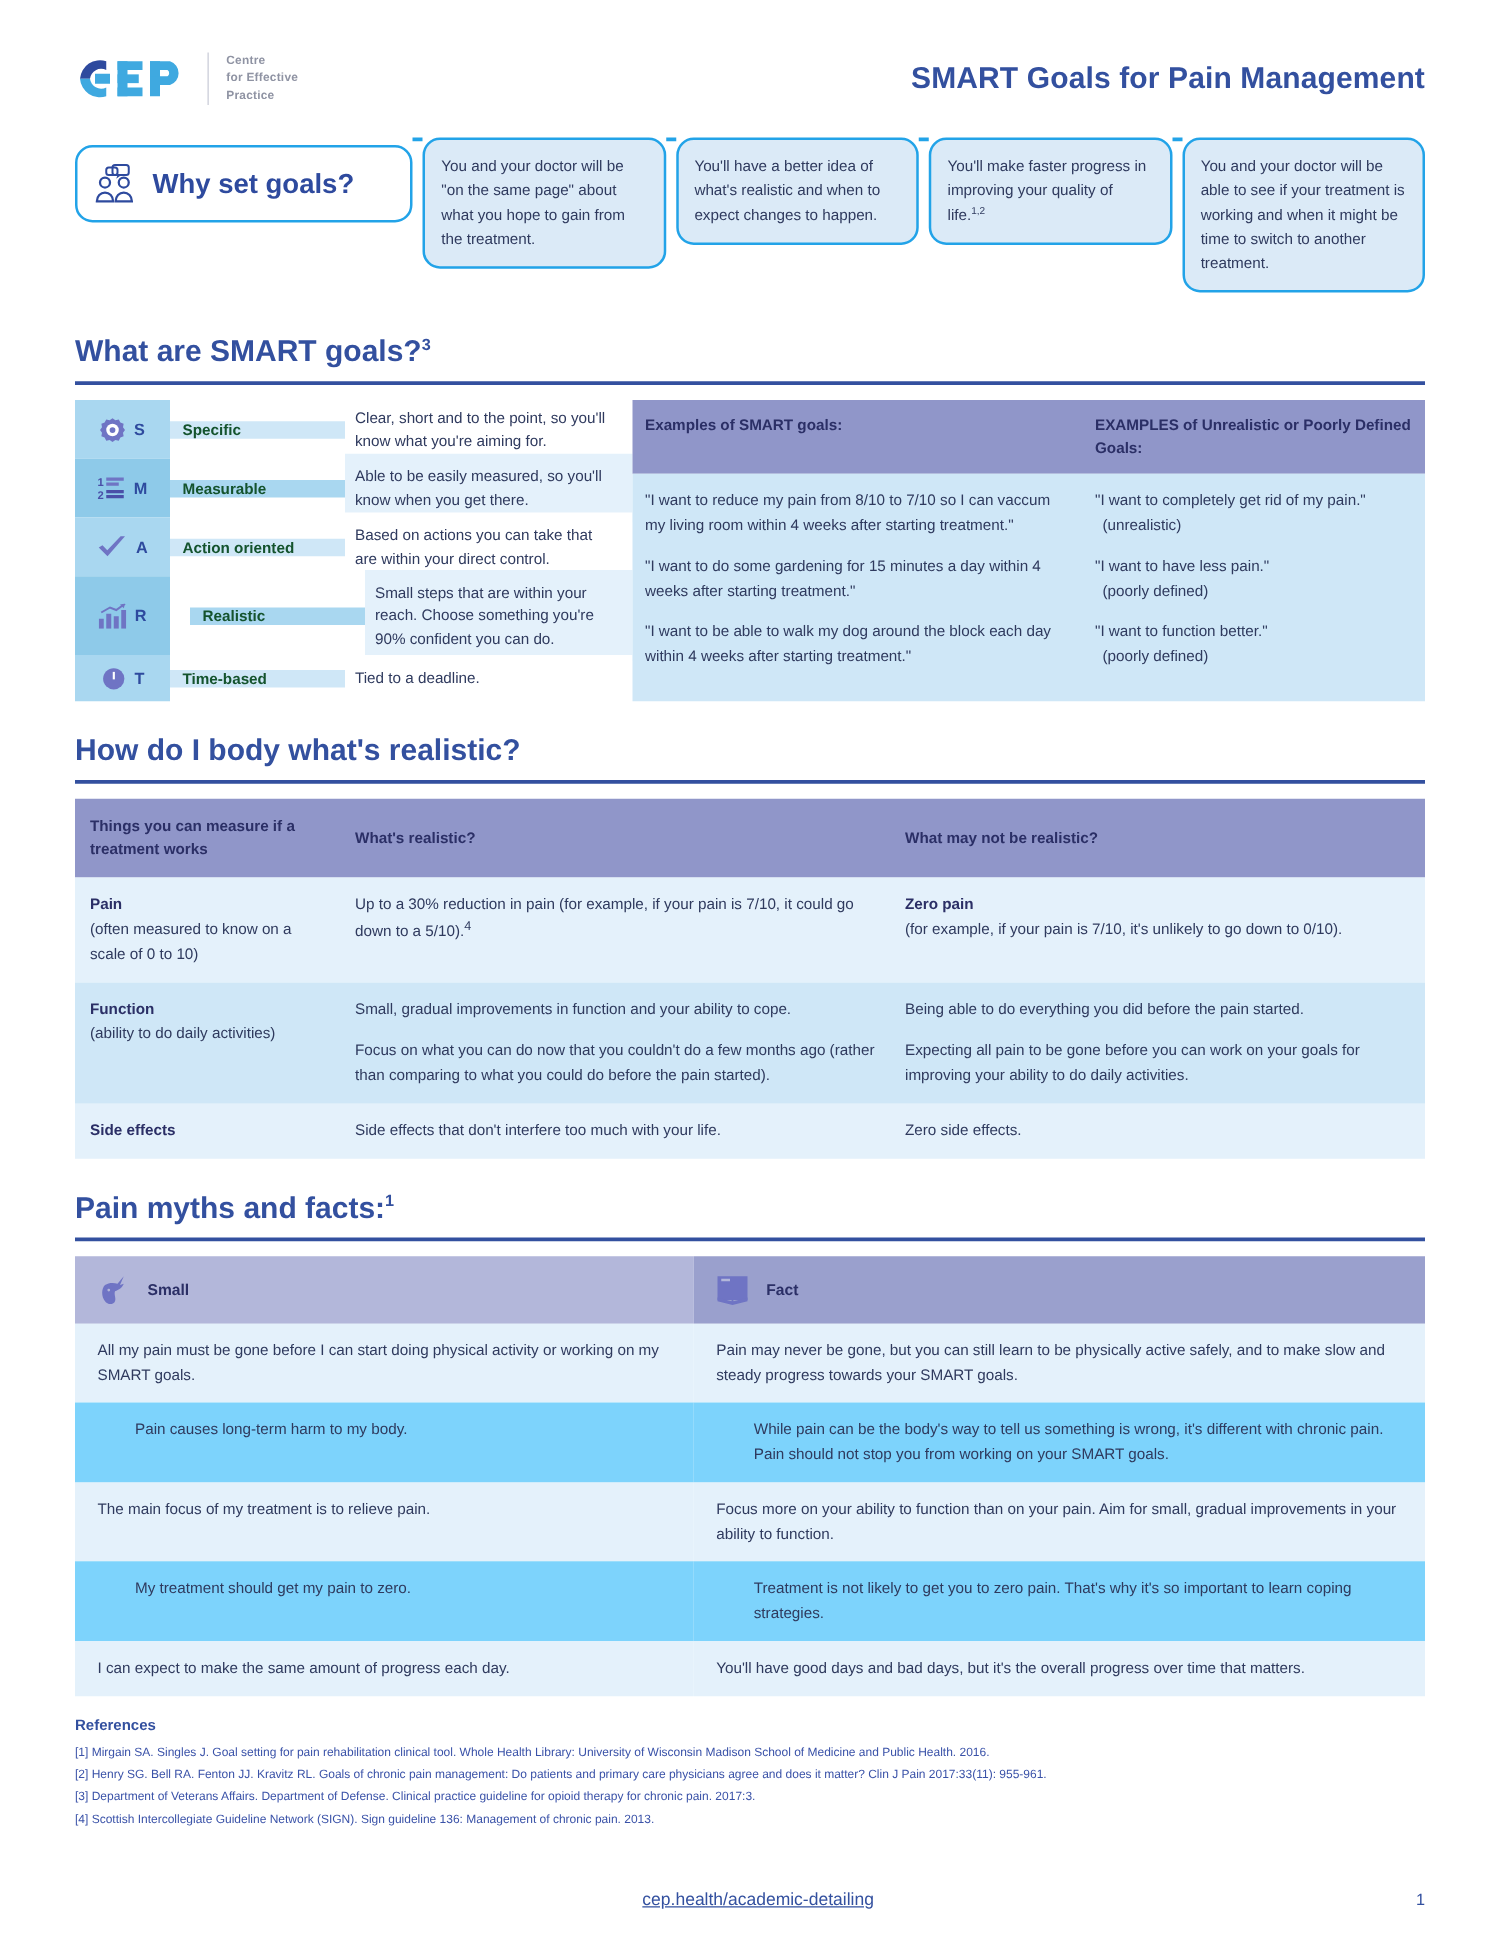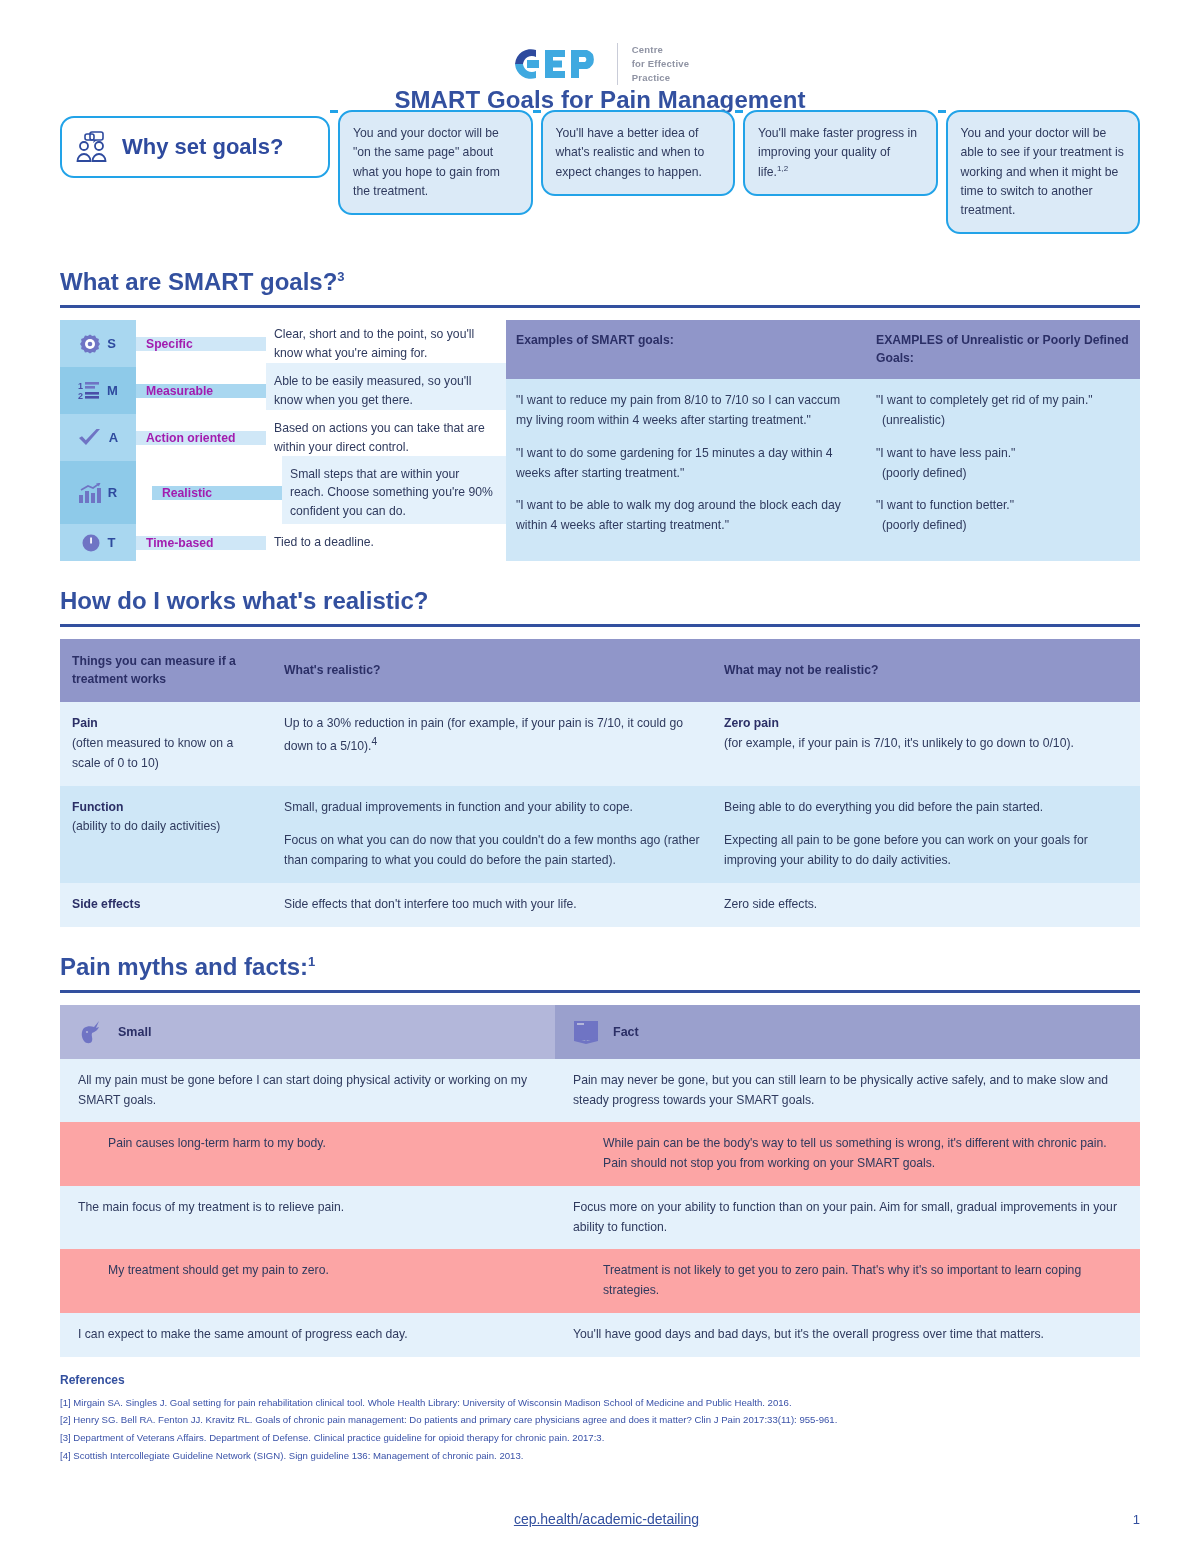--- a/index.html
+++ b/index.html
@@ -7,21 +7,21 @@
     width: 1200px; height: 1553px;
     background: #ffffff;
     font-family: "Liberation Sans", sans-serif;
     color: #33418f;
     position: relative;
     overflow: hidden;
   }
   .page { padding: 0 60px; position: relative; height: 100%; }
 
   
-  .header { display: flex; align-items: center; height: 96px; padding-top: 42px; flex-direction: column; }
+  .header { display: flex; align-items: center; justify-content: space-between; height: 96px; padding-top: 30px; }
   .logo-wrap { display: flex; align-items: center; gap: 14px; }
   .logo-cep { display: flex; align-items: center; }
   .logo-divider { width: 1px; height: 42px; background: #c9ccd8; }
   .logo-sub { font-size: 9.5px; font-weight: bold; color: #8f93a3; line-height: 1.45; letter-spacing: .2px; }
   .doc-title { font-size: 24px; font-weight: bold; color: #33509f; letter-spacing: .1px; }
 
   
   .why-row { display: flex; align-items: flex-start; gap: 0; margin-top: 14px; height: 132px; }
   .why-badge {
     width: 270px; border: 2.5px solid #22a3e8; border-radius: 14px;
@@ -41,21 +41,21 @@
   .sec-title { font-size: 24px; font-weight: bold; color: #33509f; margin-top: 26px; }
   .sec-title sup { font-size: 13px; }
   .sec-rule { height: 3px; background: #33509f; margin-top: 9px; margin-bottom: 12px; }
 
   
   .smart { display: flex; font-size: 12.2px; }
   .smart-left { width: 446px; }
   .smart-row { display: flex; align-items: center; }
   .smart-ico { width: 76px; display: flex; align-items: center; justify-content: center; gap: 7px; align-self: stretch; }
   .smart-letter { font-size: 13px; font-weight: bold; color: #2e4a9e; }
-  .smart-name { width: 130px; font-weight: bold; color: #a21caf; padding-left: 10px; }
+  .smart-name { width: 140px; font-weight: bold; color: #14532d; padding-left: 10px; }
   .smart-desc { flex: 1; padding: 9px 12px 9px 8px; color: #2f3a5e; line-height: 1.5; }
   .sr1 .smart-ico { background: #a9d7f0; } .sr1 .smart-name { background: #cfe7f7; } .sr1 .smart-desc { background: #fff; }
   .sr2 .smart-ico { background: #8ecae9; } .sr2 .smart-name { background: #a9d7f0; } .sr2 .smart-desc { background: #e4f1fb; }
   .sr3 .smart-ico { background: #a9d7f0; } .sr3 .smart-name { background: #cfe7f7; } .sr3 .smart-desc { background: #fff; }
   .sr4 .smart-ico { background: #8ecae9; } .sr4 .smart-name { background: #a9d7f0; margin-left: 16px; } .sr4 .smart-desc { background: #e4f1fb; }
   .sr5 .smart-ico { background: #a9d7f0; } .sr5 .smart-name { background: #cfe7f7; } .sr5 .smart-desc { background: #fff; }
   .sr1 { height: 47px; } .sr2 { height: 47px; } .sr3 { height: 47px; } .sr4 { height: 63px; } .sr5 { height: 37px; }
 
   .smart-right { flex: 1; display: flex; flex-direction: column; }
   .smart-rhead { display: flex; background: #9096c9; color: #2b2f66; font-weight: bold; font-size: 12.2px; }
@@ -81,21 +81,21 @@
   .rt .lbl { font-weight: bold; color: #2b2f66; }
   .rt p + p { margin-top: 14px; }
 
   
   .mf { width: 100%; border-collapse: collapse; font-size: 12.2px; }
   .mf th { background: #b3b7da; padding: 14px 18px; text-align: left; }
   .mf th.dark { background: #9aa0cd; margin-left: 20px; }
   .mf-h { display: flex; align-items: center; gap: 14px; font-weight: bold; color: #2b2f66; font-size: 12.5px; }
   .mf td { padding: 12px 18px; line-height: 1.62; color: #2f3a5e; vertical-align: top; }
   .mf tr.odd td { background: #e4f1fb; }
-  .mf tr.even td { background: #fca5a5; padding-left: 48px; }
+  .mf tr.even td { background: #7dd3fc; padding-left: 48px; }
   .mf .c-m { width: 495px; }
 
   
   .refs { margin-top: 16px; }
   .refs-title { font-size: 12px; font-weight: bold; color: #33509f; margin-bottom: 7px; }
   .ref-line { font-size: 9.6px; color: #3a52a8; line-height: 1.85; }
 
   
   .footer { position: absolute; left: 73px; right: 60px; bottom: 26px; display: flex; align-items: flex-end; }
   .footer-link { margin: 0 auto; font-size: 14px; color: #33509f; text-decoration: underline; }
@@ -262,21 +262,21 @@
           </div>
           <div class="ex-item">
             <div>"I want to function better."</div>
             <div class="ex-sub">(poorly defined)</div>
           </div>
         </div>
       </div>
     </div>
   </div>
 
-  <div class="sec-title">How do I works what's realistic?</div>
+  <div class="sec-title">How do I body what's realistic?</div>
   <div class="sec-rule"></div>
 
   <table class="rt">
     <thead>
       <tr>
         <th class="c1">Things you can measure if a treatment works</th>
         <th class="c2">What's realistic?</th>
         <th>What may not be realistic?</th>
       </tr>
     </thead>

